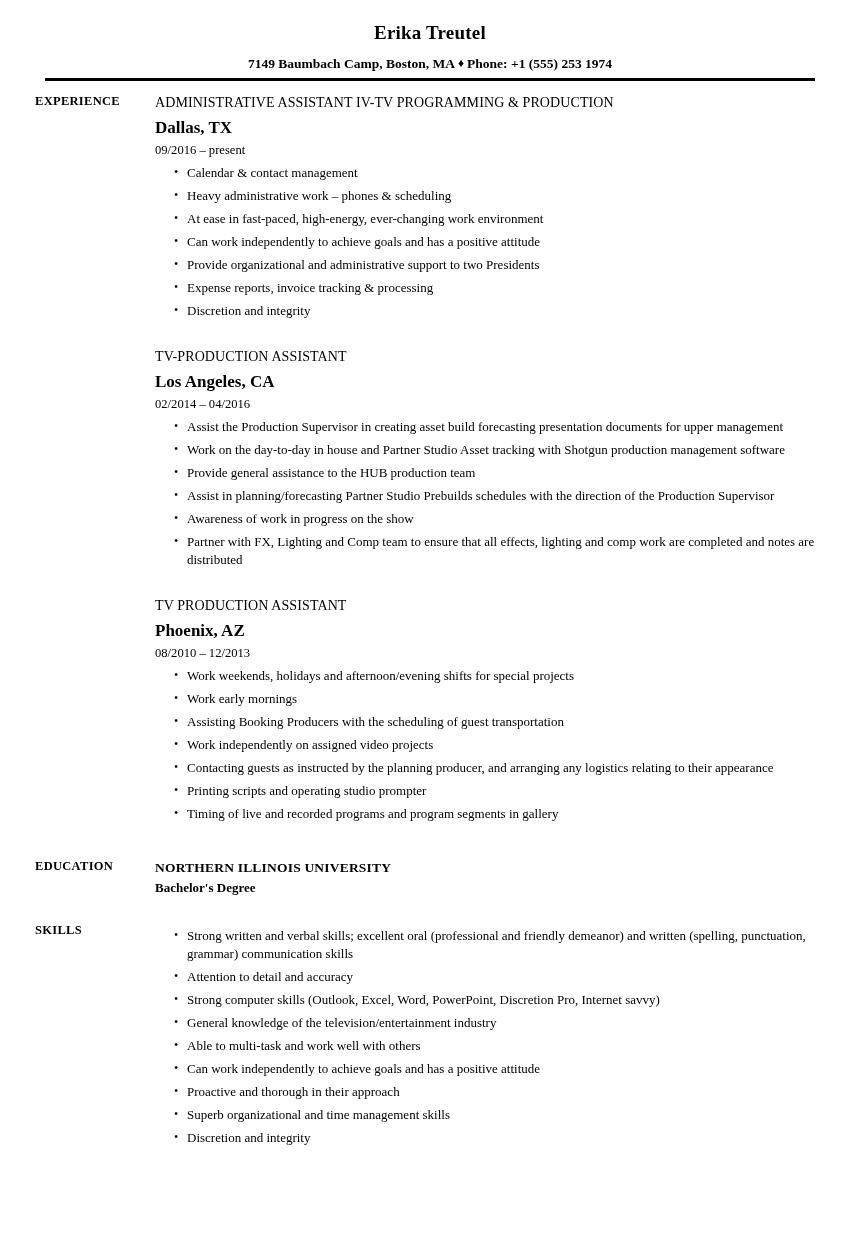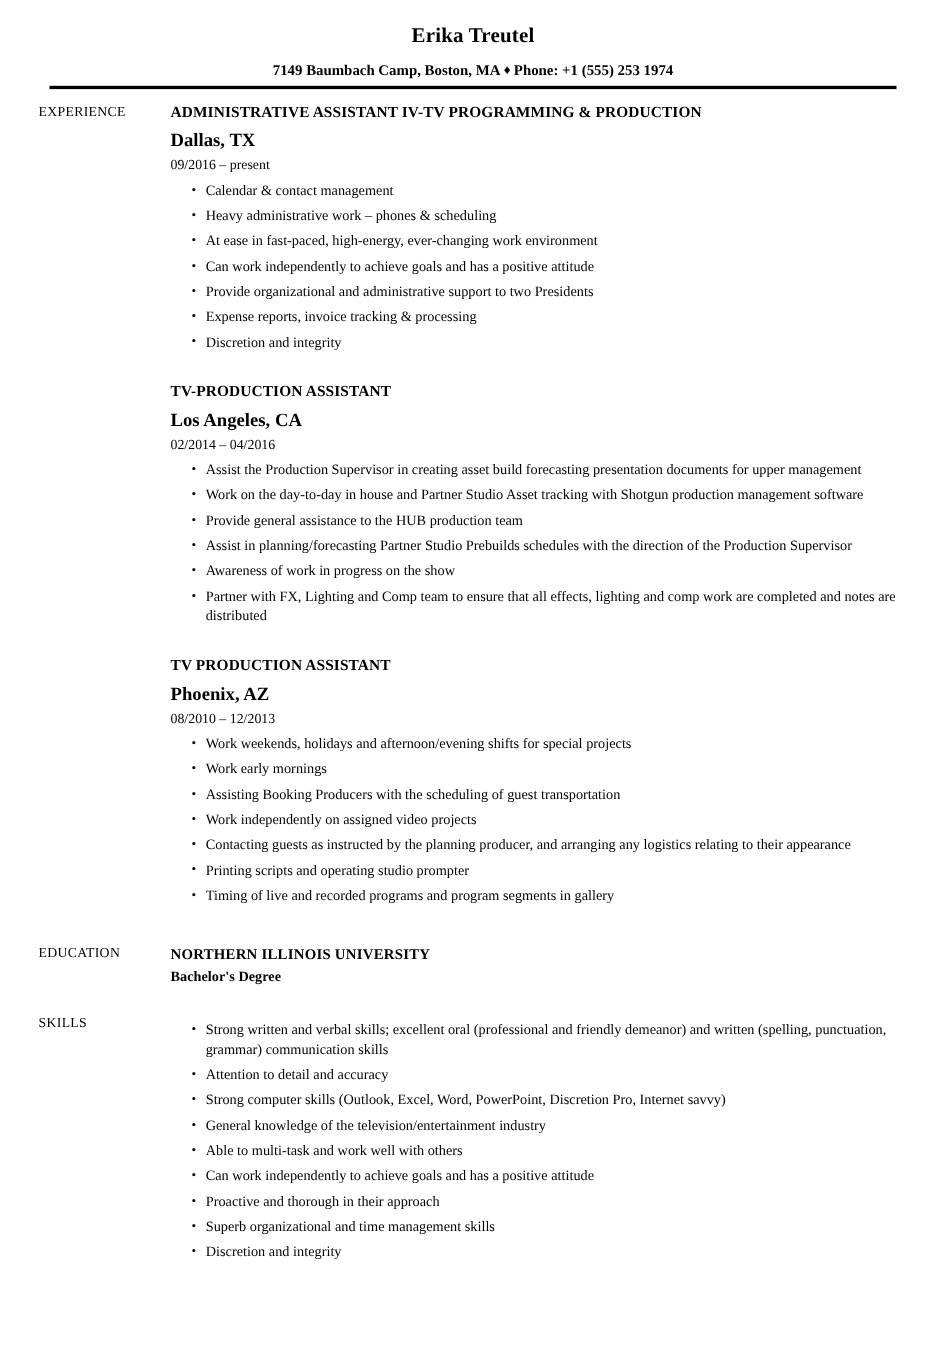--- a/index.html
+++ b/index.html
@@ -59,33 +59,33 @@
     padding-top: 12px;
   }
   .section {
     display: flex;
     align-items: flex-start;
   }
   .sec-label {
     width: 120px;
     min-width: 120px;
     font-size: 12.5px;
-    font-weight: normal;
+    font-weight: bold;
     letter-spacing: 0.3px;
     padding-top: 1px;
   }
   .sec-body {
     flex: 1;
     padding-left: 0px;
   }
 
   .job { margin-bottom: 0; }
   .job-title {
     font-size: 14px;
-    font-weight: bold;
+    font-weight: normal;
     line-height: 1.45;
     letter-spacing: 0.1px;
   }
   .job-loc {
     font-size: 17px;
     font-weight: bold;
     line-height: 1.5;
     margin-top: 2px;
   }
   .job-dates {

